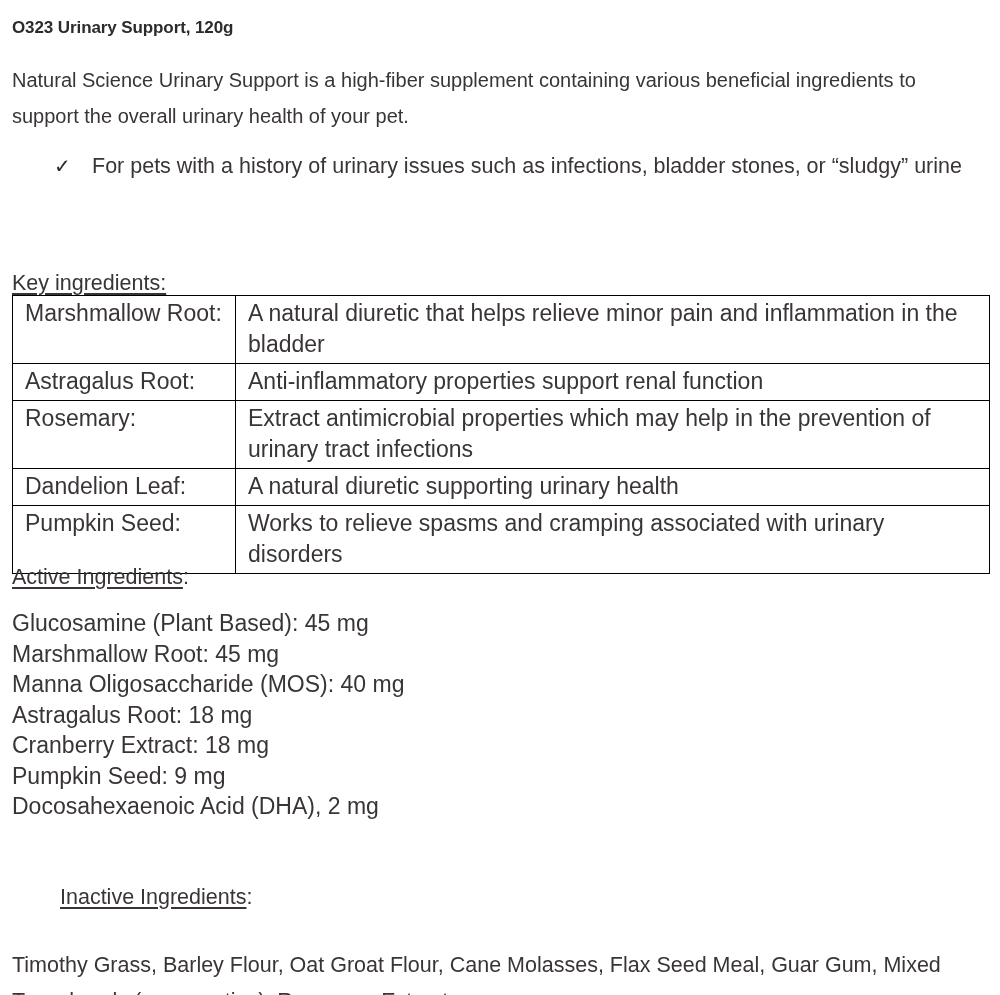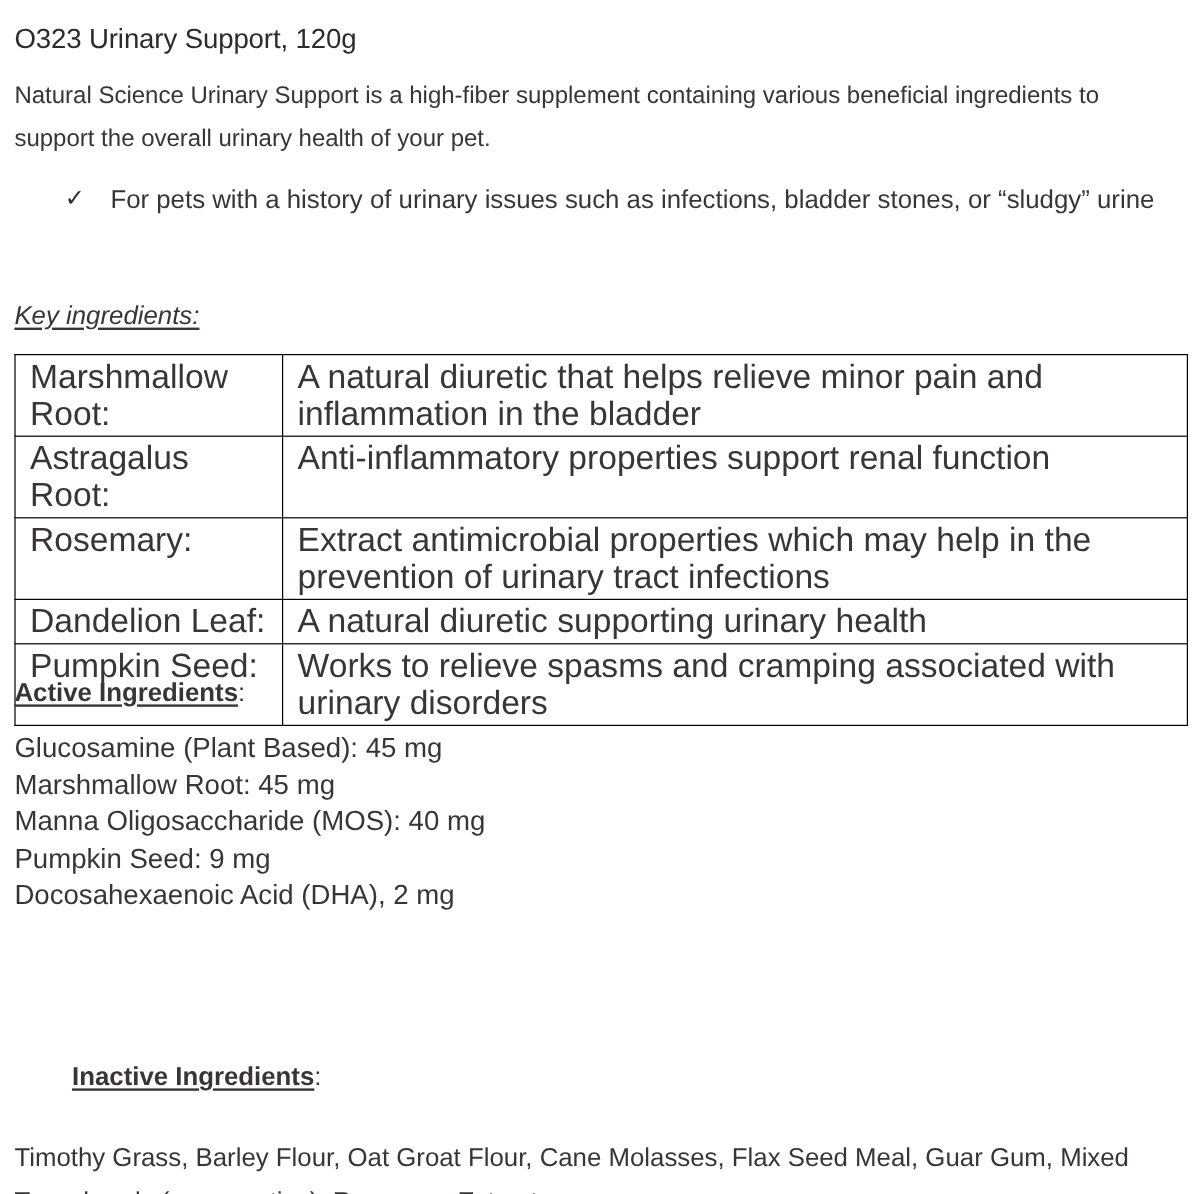--- a/index.html
+++ b/index.html
@@ -19,22 +19,22 @@
     width: 1000px;
     height: 995px;
     padding: 0;
     box-sizing: border-box;
   }
   .doc-title {
     position: absolute;
     left: 12px;
     top: 2px;
     width: 960px;
-    font-size: 23px;
-    font-weight: normal;
+    font-size: 17px;
+    font-weight: bold;
     line-height: 30px;
     letter-spacing: -0.1px;
     color: #2d2a2a;
   }
   .intro {
     position: absolute;
     left: 12px;
     top: 42px;
     width: 940px;
     font-size: 20px;
@@ -69,38 +69,38 @@
     font-size: 21.5px;
     line-height: 30px;
     color: #3a3535;
     white-space: nowrap;
   }
   .section-heading .u {
     text-decoration: underline;
     text-underline-offset: 3px;
   }
   .section-heading.bold .u {
-    font-weight: bold;
+    font-weight: normal;
   }
-  #key-ingredients-heading { top: 248px; font-style: italic; }
+  #key-ingredients-heading { top: 268px; }
   #active-heading { top: 562px; }
   #inactive-heading { top: 882px; margin-left: 48px; }
 
   table.ingredients {
     position: absolute;
     left: 12px;
     top: 295px;
     width: 978px;
     border-collapse: collapse;
     table-layout: fixed;
   }
   table.ingredients td {
     border: 1.3px solid #000000;
     padding: 2px 10px 3px 12px;
-    font-size: 28px;
+    font-size: 23px;
     line-height: 31px;
     vertical-align: top;
     color: #3a3535;
   }
   table.ingredients td.name-cell { width: 200px; }
 
   .active-list {
     position: absolute;
     left: 12px;
     top: 608px;
@@ -168,20 +168,22 @@
   </table>
 
   <div class="section-heading bold" id="active-heading">
     <span class="u">Active Ingredients</span><span>:</span>
   </div>
 
   <div class="active-list">
     <div class="line">Glucosamine (Plant Based): 45 mg</div>
     <div class="line">Marshmallow Root: 45 mg</div>
     <div class="line">Manna Oligosaccharide (MOS): 40 mg</div>
+    <div class="line">Astragalus Root: 18 mg</div>
+    <div class="line">Cranberry Extract: 18 mg</div>
     <div class="line">Pumpkin Seed: 9 mg</div>
     <div class="line">Docosahexaenoic Acid (DHA), 2 mg</div>
   </div>
 
   <div class="section-heading bold" id="inactive-heading">
     <span class="u">Inactive Ingredients</span><span>:</span>
   </div>
 
   <p class="inactive-body">Timothy Grass, Barley Flour, Oat Groat Flour, Cane Molasses, Flax Seed Meal, Guar Gum, Mixed Tocopherols (preservative), Rosemary Extract</p>
 

